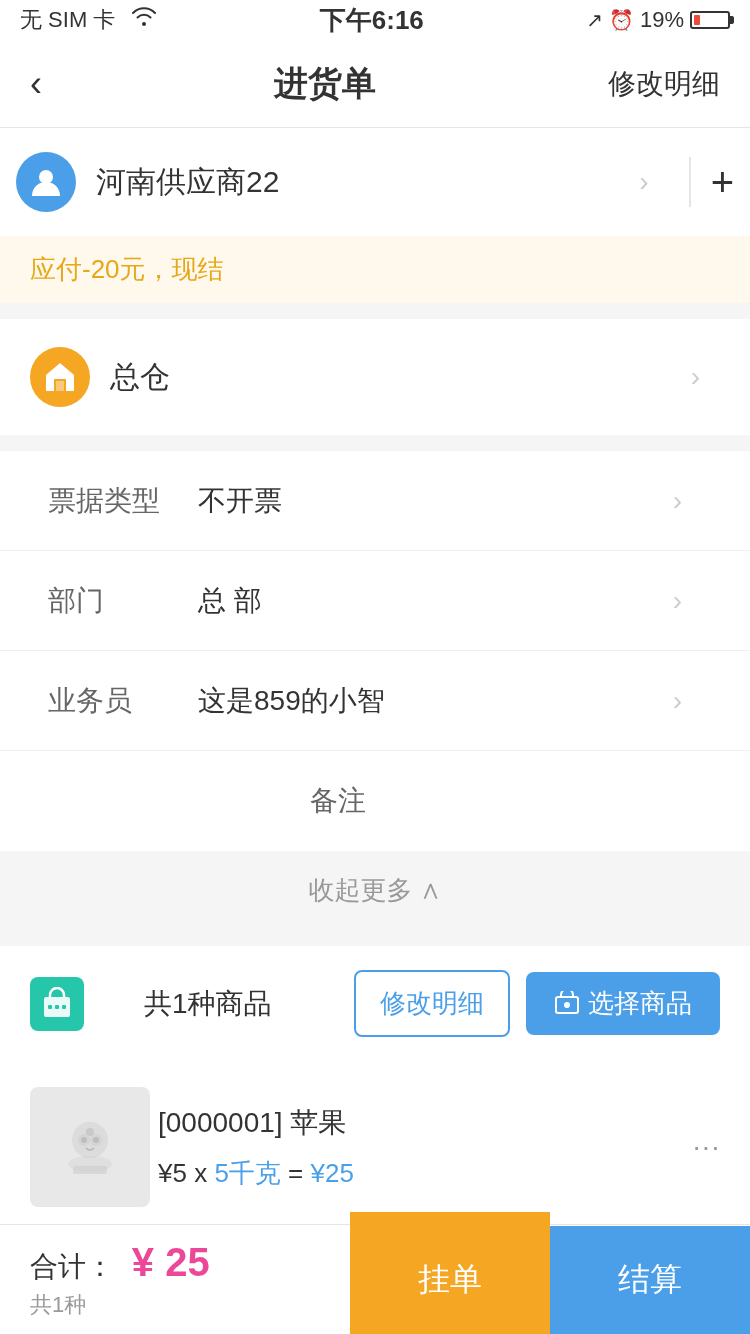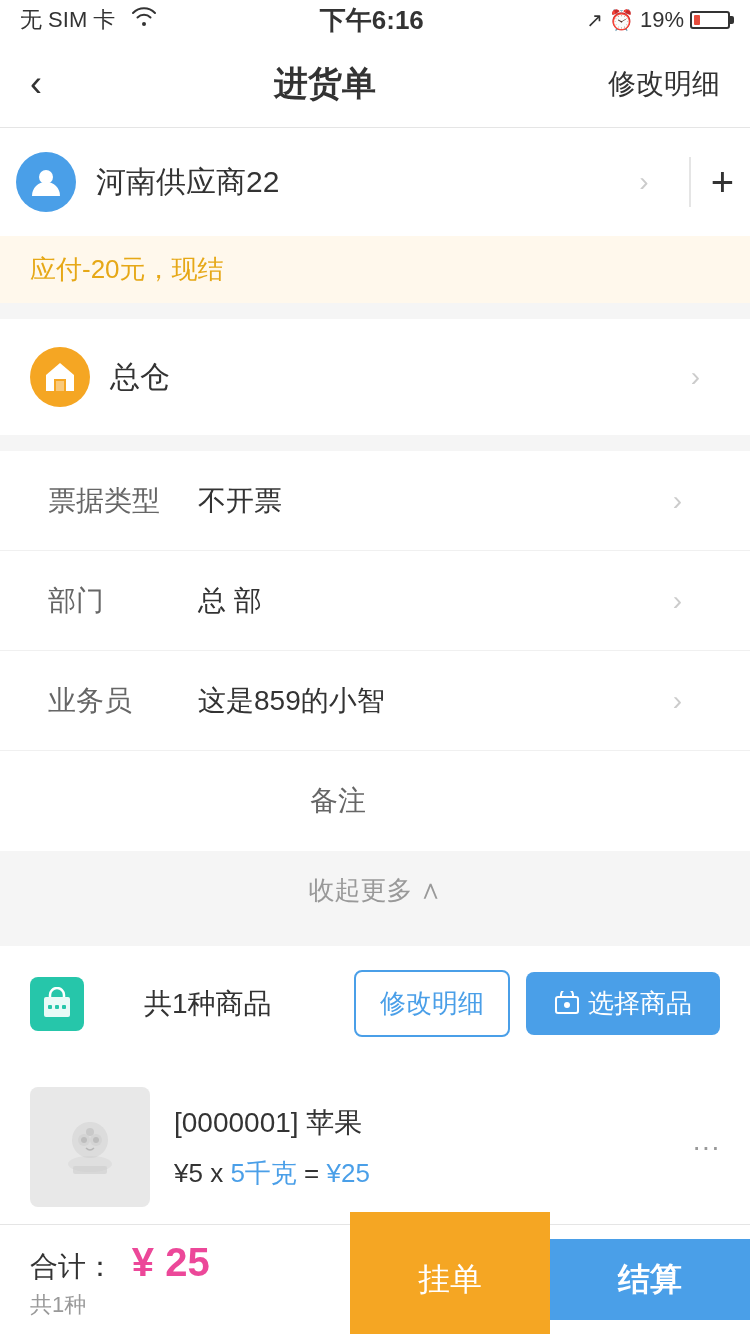--- a/index.html
+++ b/index.html
@@ -226,21 +226,21 @@
       gap: 8px;
       text-align: right;
     }
 
     
     .product-item {
       background: #fff;
       display: flex;
       align-items: center;
       padding: 24px 30px;
-      gap: 24px;
+      gap: 8px;
       margin-top: 2px;
     }
     .product-thumb {
       width: 120px; height: 120px;
       background: #e8e8e8;
       border-radius: 8px;
       display: flex; align-items: center; justify-content: center;
       flex-shrink: 0;
     }
     .product-thumb svg { width: 70px; height: 70px; opacity: 0.5; }
@@ -304,25 +304,25 @@
       background: #f5a623;
       color: #fff;
       font-size: 32px;
       font-weight: 500;
       border: none;
       cursor: pointer;
       display: flex; align-items: center; justify-content: center;
     }
     .btn-checkout {
       width: 200px;
-      height: 81px;
+      height: 108px;
       background: #4a9fe8;
       color: #fff;
       font-size: 32px;
-      font-weight: 700;
+      font-weight: 400;
       border: none;
       cursor: pointer;
       display: flex; align-items: center; justify-content: center;
     }
   </style>
 </head>
 <body>
 
 <div class="status-bar">
   <div class="status-left">

